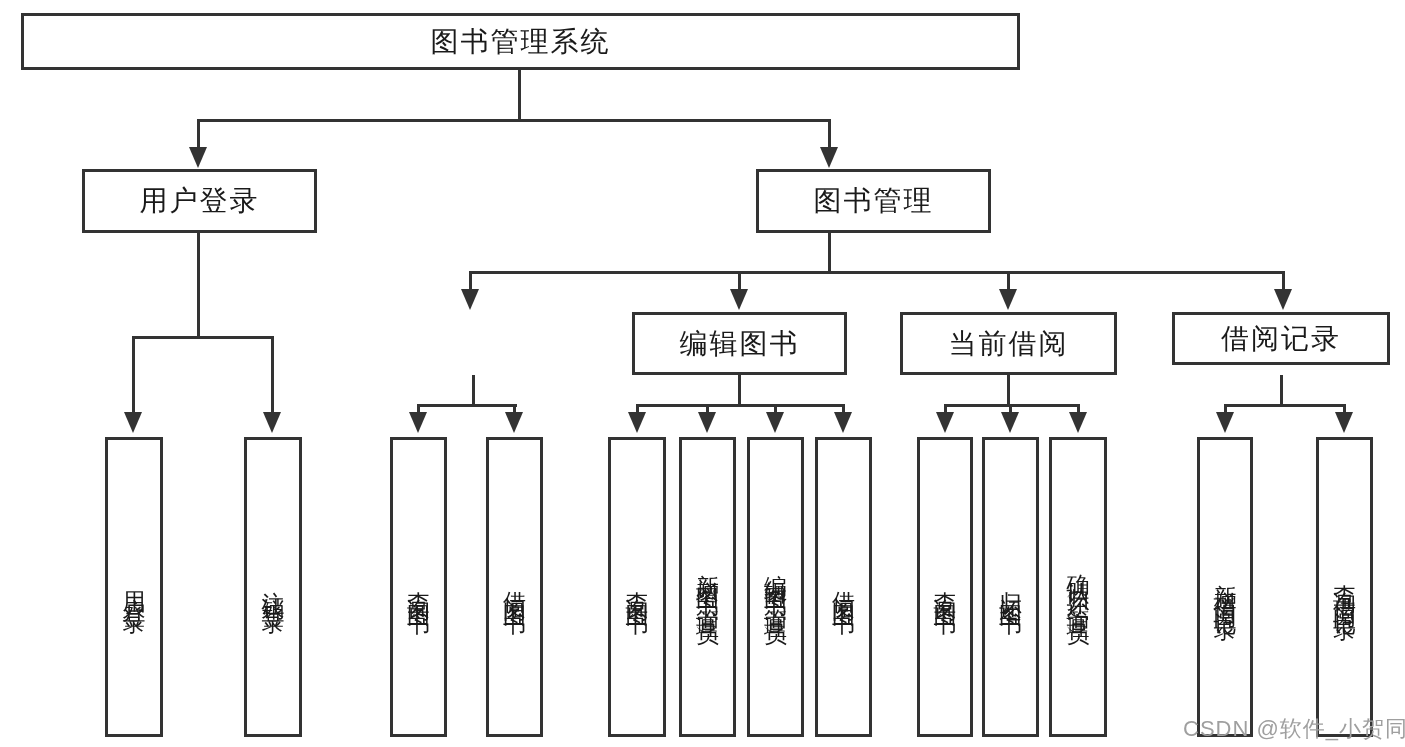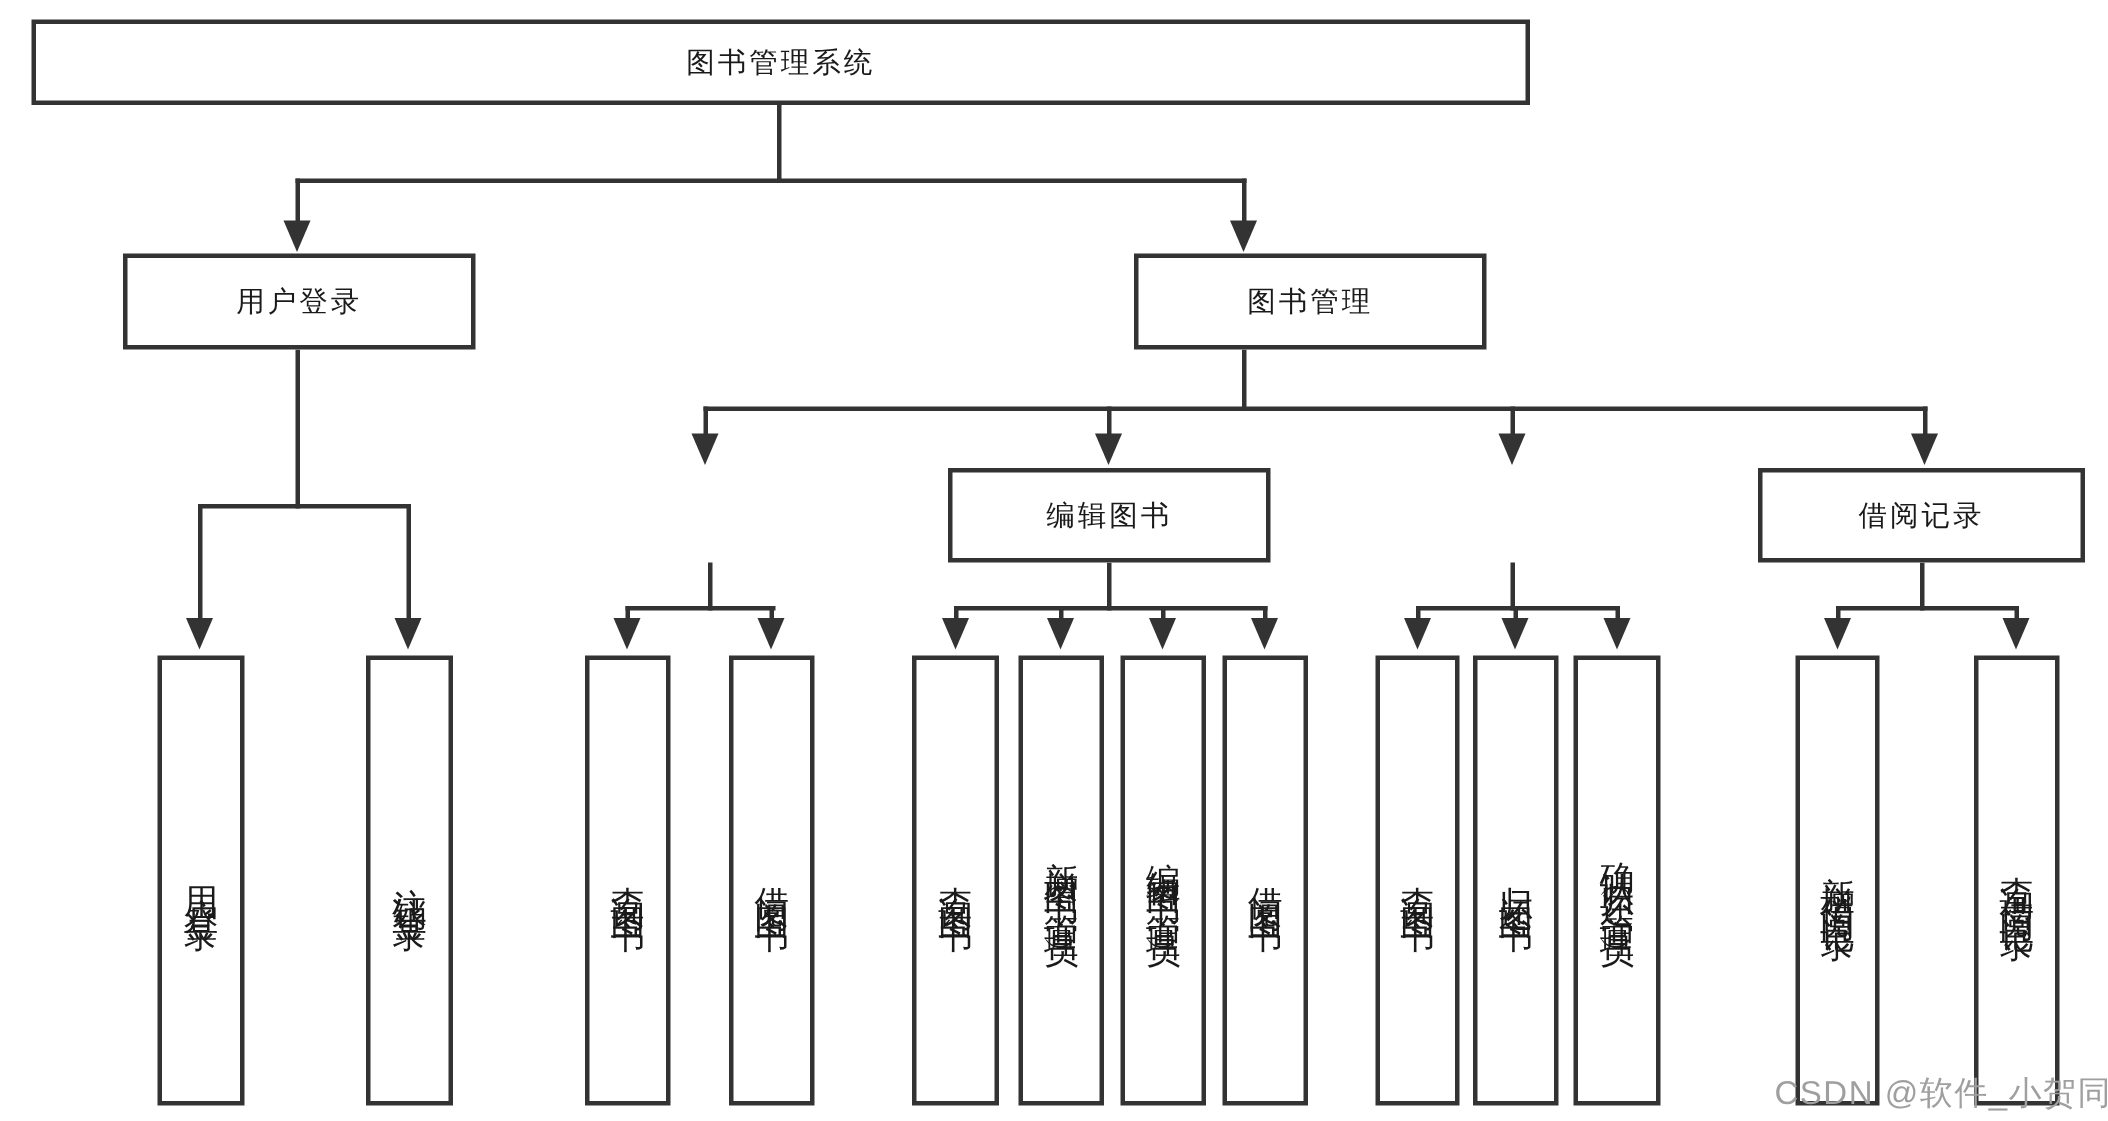--- a/index.html
+++ b/index.html
@@ -13,21 +13,21 @@
   .node{
     position:absolute;
     box-sizing:border-box;
     border:3px solid #333333;
     background:#ffffff;
     display:flex;
     align-items:center;
     justify-content:center;
     color:#1a1a1a;
   }
-  .hnode{font-size:19px;letter-spacing:2px;}
+  .hnode{font-size:28px;letter-spacing:2px;}
   .leaf span{
     display:block;
     writing-mode:vertical-rl;
     text-orientation:mixed;
     letter-spacing:7px;
     font-size:23px;
     line-height:1;
     white-space:nowrap;
     color:#1a1a1a;
   }
@@ -123,22 +123,25 @@
 
   <div class="node hnode" style="left:712px;top:169px;width:235px;height:64px;margin-left:44px;">
     <span>图书管理</span>
   </div>
 
 
   <div class="node hnode" style="left:632px;top:312px;width:215px;height:63px;">
     <span>编辑图书</span>
   </div>
 
+  <div class="node hnode" style="left:900px;top:312px;width:217px;height:63px;">
+    <span>当前借阅</span>
+  </div>
 
-  <div class="node hnode" style="left:1172px;top:312px;width:218px;height:63px;">
+  <div class="node hnode" style="left:1172px;top:312px;width:218px;height:53px;">
     <span>借阅记录</span>
   </div>
 
   <div class="node leaf" style="left:105px;top:437px;width:58px;height:300px;">
     <span>用户登录</span>
   </div>
   <div class="node leaf" style="left:244px;top:437px;width:58px;height:300px;">
     <span>注销登录</span>
   </div>
 

